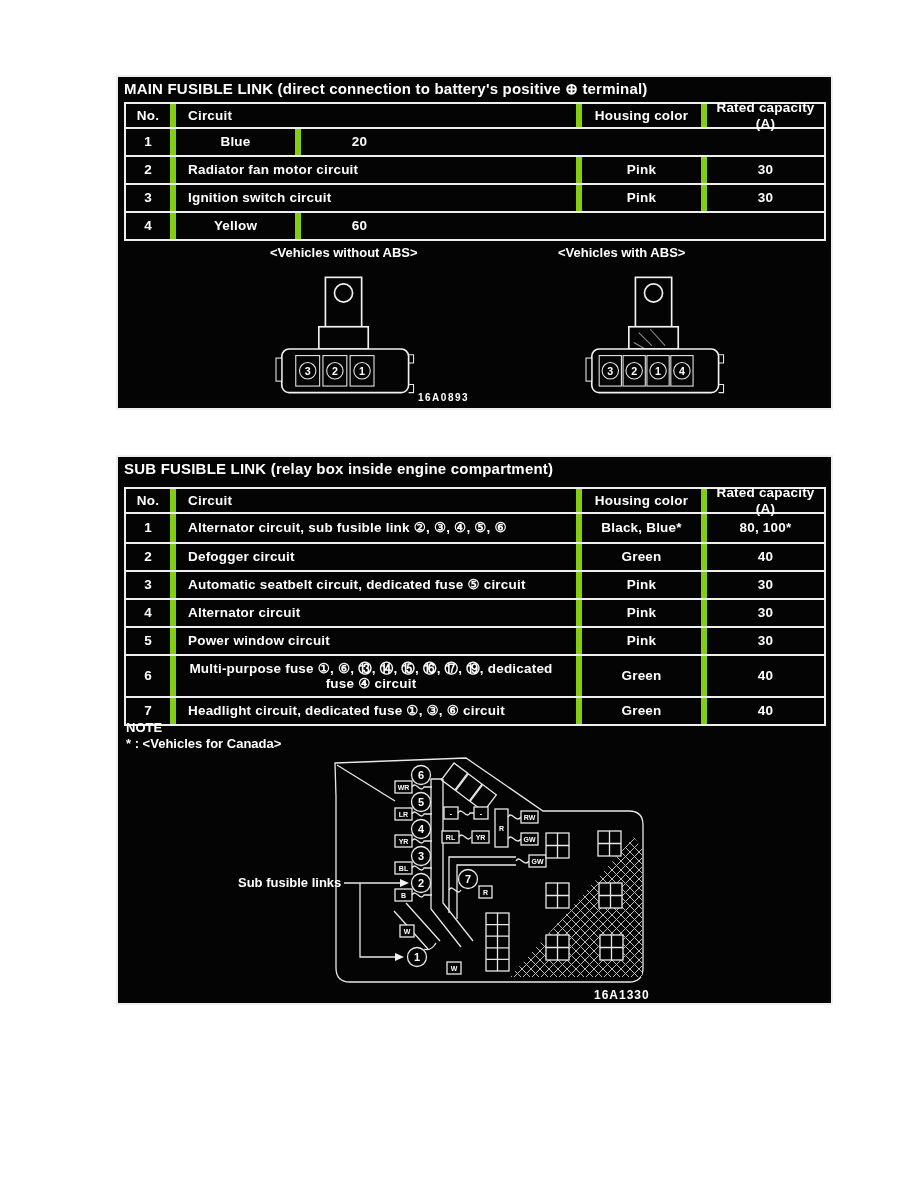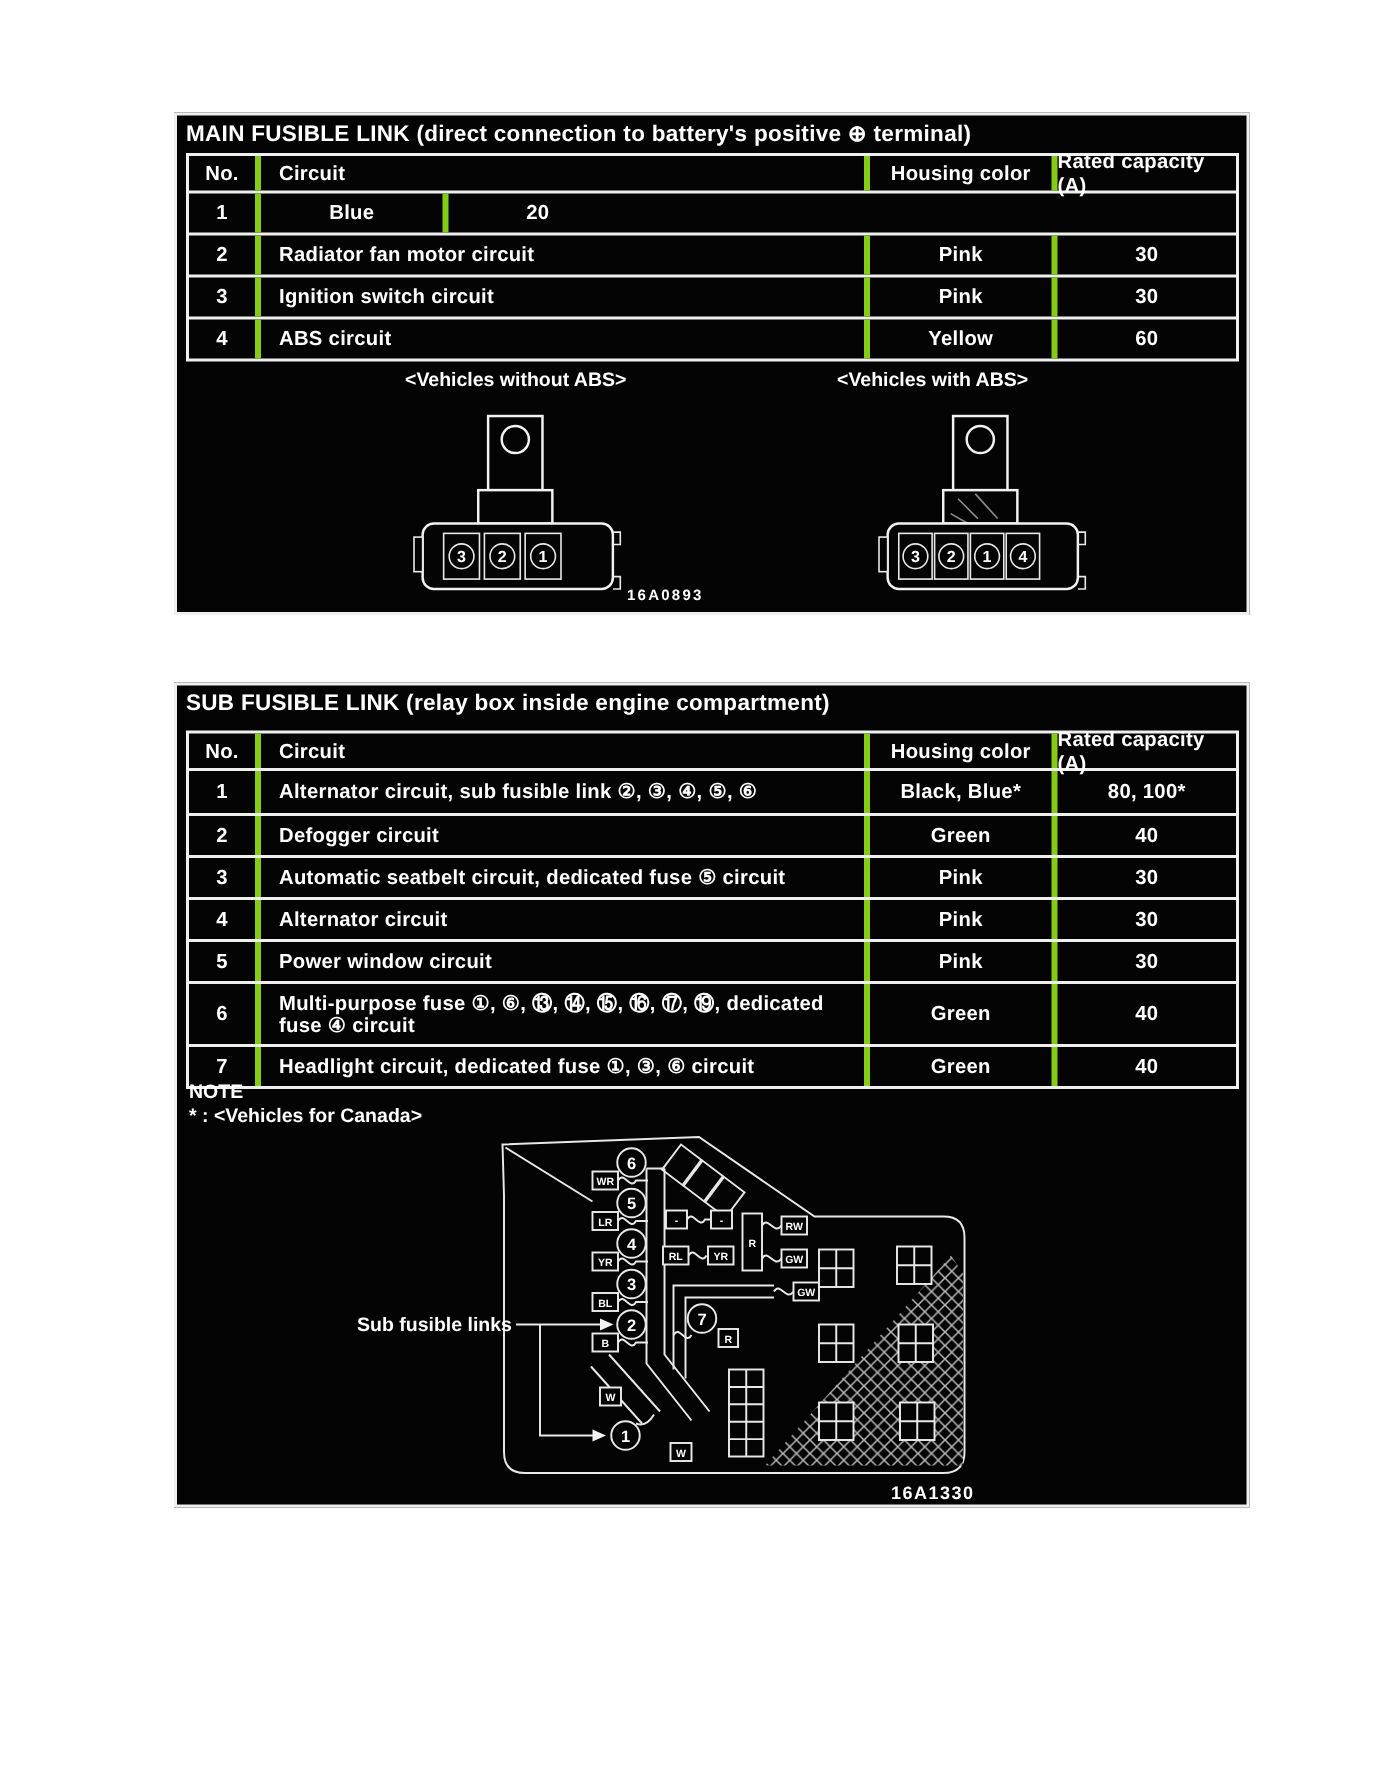--- a/index.html
+++ b/index.html
@@ -5,24 +5,24 @@
   html,body{margin:0;padding:0;background:#fff;}
   #page{position:relative;width:918px;height:1080px;background:#fff;overflow:hidden;
         font-family:"Liberation Sans",sans-serif;font-weight:bold;color:#fff;margin-left:16px;}
   .panel{position:absolute;background:#040404;border:2px solid #efefef;box-sizing:border-box;}
   #panel-main{left:100px;top:75px;width:717px;height:335px;}
   #panel-sub{left:100px;top:455px;width:717px;height:550px;}
   .panel-title{position:absolute;left:6px;top:3px;font-size:15px;letter-spacing:.2px;white-space:nowrap;}
   .tbl{position:absolute;left:6px;width:702px;border:2px solid #efefef;box-sizing:border-box;background:#040404;}
   #panel-main .tbl{top:25px;}
   #panel-sub .tbl{top:30px;}
-  .tr{display:flex;border-top:2px solid #efefef;}
+  .tr{display:flex;border-top:2px solid #efefef;text-align:center;}
   .tr:first-child{border-top:none;}
   .td{display:flex;align-items:center;justify-content:center;box-sizing:border-box;
-      border-left:4px solid #84cc16;font-size:13.5px;letter-spacing:.2px;line-height:1.12;}
+      border-left:6px solid #84cc16;font-size:13.5px;letter-spacing:.2px;line-height:1.12;}
   .td:first-child{border-left:none;}
   .c-no{width:44px;flex:none;}
   .c-circ{flex:1;justify-content:flex-start;padding:2px 22px 2px 12px;}
   .c-col{width:125px;flex:none;}
   .c-cap{width:123px;flex:none;}
   .h23{height:23px}.h26{height:26px}.h28{height:28px}.h40{height:40px}
   .cap{position:absolute;font-size:13px;white-space:nowrap;}
   .figcode{position:absolute;font-size:10px;letter-spacing:1.5px;white-space:nowrap;text-align:center;}
   .note{position:absolute;left:8px;top:263px;font-size:13px;line-height:1.25;}
   svg{position:absolute;overflow:visible;}
@@ -64,21 +64,20 @@
         <div class="td c-cap h26">30</div>
       </div>
       <div class="tr">
         <div class="td c-no h26">3</div>
         <div class="td c-circ h26">Ignition switch circuit</div>
         <div class="td c-col h26">Pink</div>
         <div class="td c-cap h26">30</div>
       </div>
       <div class="tr">
         <div class="td c-no h26">4</div>
-        <div class="td c-circ h26">ABS circuit</div>
         <div class="td c-col h26">Yellow</div>
         <div class="td c-cap h26">60</div>
       </div>
     </div>
 
     <div class="cap" style="left:152px;top:168px;">&lt;Vehicles without ABS&gt;</div>
     <div class="cap" style="left:440px;top:168px;">&lt;Vehicles with ABS&gt;</div>
 
     <svg style="left:158px;top:192px;" width="140" height="132" viewBox="0 0 170 150">
       <rect class="ln blk" x="60" y="5" width="44" height="60"></rect>

